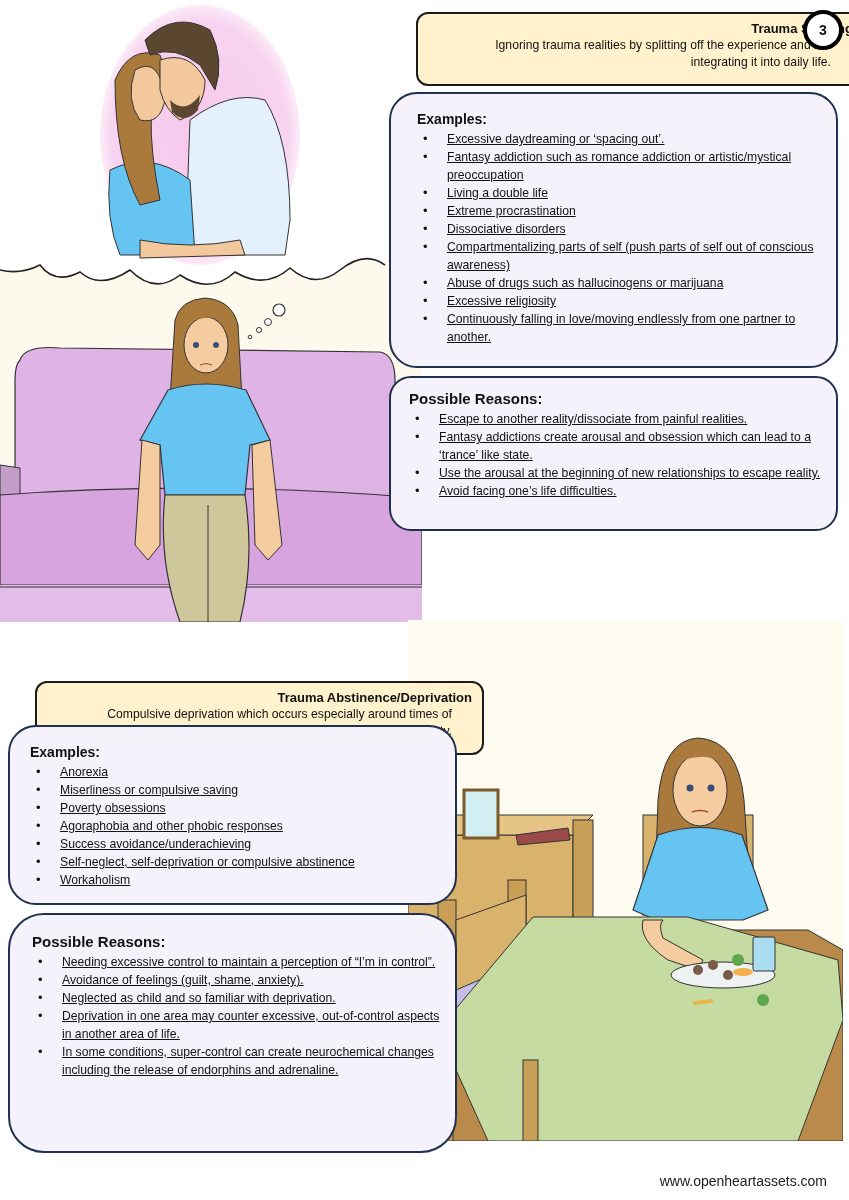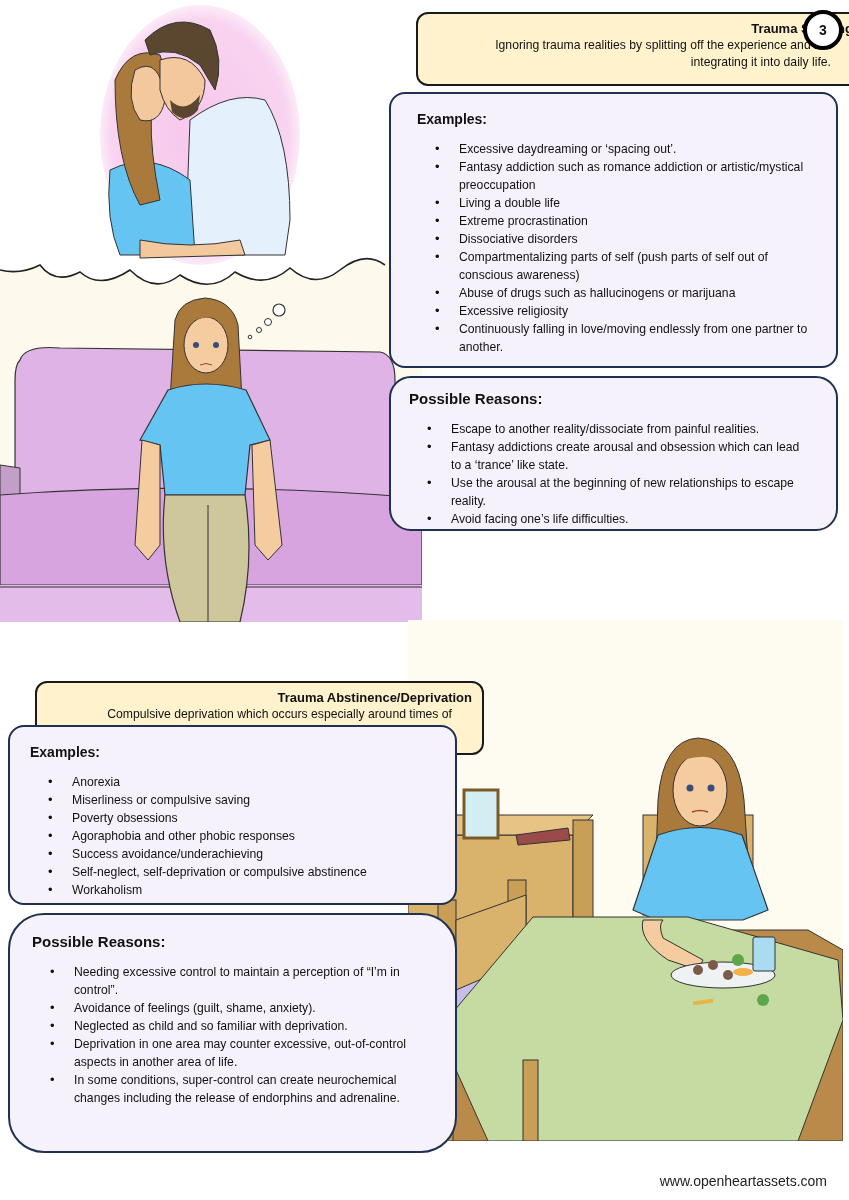--- a/index.html
+++ b/index.html
@@ -10,24 +10,24 @@
   
   .scene-top { left:0; top:0; width:422px; height:622px; overflow:hidden; }
   .scene-bottom { left:408px; top:620px; width:435px; height:521px; overflow:hidden; background:#fefcf1; }
 
   
   .title-box { background:#fff2cc; border:2px solid #1a1a1a; border-radius:12px; text-align:right;
                box-sizing:border-box; padding:6px 10px; font-size:12.2px; line-height:17px;margin-left:27px; }
   .title-box .t { font-weight:bold; font-size:13px; }
 
   
-  .info-box { background:#f6f2fb; border:2px solid #1f3050; border-radius:16px; box-sizing:border-box;
+  .info-box { background:#f6f2fb; border:2px solid #1f3050; border-radius:28px; box-sizing:border-box;
               font-size:12.2px; line-height:18px; }
   .info-box h3 { margin:0 0 2px 0; font-size:14px; font-weight:bold; }
-  .info-box ul { list-style:none; margin:12px; padding:0; }
+  .info-box ul { list-style:none; margin:0; padding:0;text-decoration:underline; }
   .info-box li { position:relative; padding-left:30px; }
   .info-box li::before { content:"•"; position:absolute; left:6px; top:0; font-size:13px; }
 
   .page-num { width:40px; height:40px; border:4px solid #000; border-radius:50%; background:#fff;
               box-sizing:border-box; display:flex; align-items:center; justify-content:center;
               font-weight:bold; font-size:14px; }
   .footer { right:22px; top:1173px; font-size:14px; color:#222; }
 </style>
 </head>
 <body>

